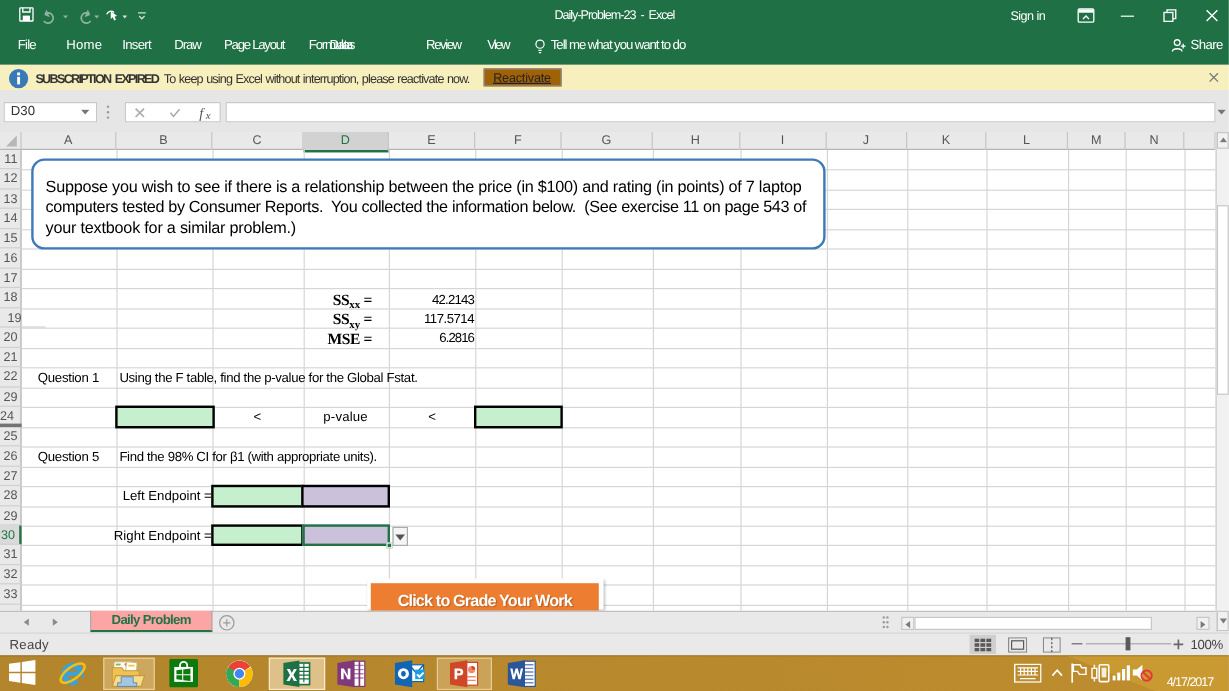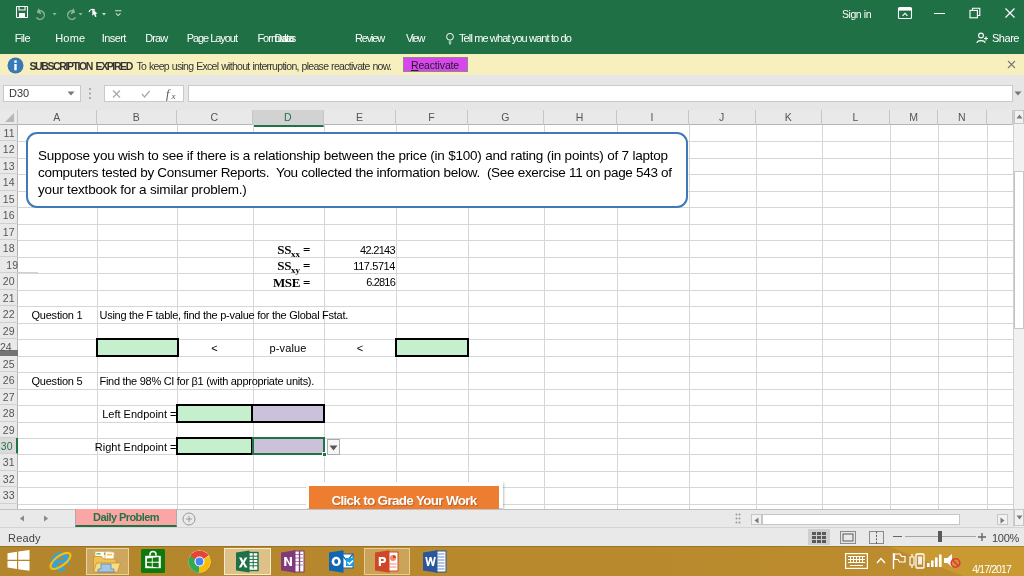--- a/index.html
+++ b/index.html
@@ -21,20 +21,21 @@
 <path d="M59.2 2.9 l1.9 4.6 -4.6 1.9 z" fill="#8FB3A0"></path>
 <path d="M38.5 7.9 h4.2 l-2.1 2.6 z" fill="#8FB3A0"></path>
 <path d="M64.5 7.9 h4.2 l-2.1 2.6 z" fill="#8FB3A0"></path>
 <g stroke="#fff" stroke-width="1.1" fill="none">
 <path d="M75 7 a3.6 3.6 0 0 1 6 -1.6"></path>
 </g>
 <path d="M78.3 4.2 v6.6 l1.7 -1.5 1.1 2.7 1.5 -0.6 -1.1 -2.7 2.1 -0.3 z" fill="#fff"></path>
 <path d="M88 7.9 h4 l-2 2.5 z" fill="#cfe0d6"></path>
 <path d="M101 5.8 h6.5 M102 8.4 l2.2 2.2 2.3 -2.2" stroke="#cfe0d6" stroke-width="1.1" fill="none"></path>
 </svg>
+<div class="ab" style="left:412px;top:7px;width:200px;text-align:center;font-size:10.5px;color:#fff;letter-spacing:-0.85px;">Daily-Problem-23&nbsp; -&nbsp; Excel</div>
 <div class="ab" style="left:842px;top:7.5px;font-size:10.5px;color:#fff;letter-spacing:-0.44px;">Sign in</div>
 <svg class="ab" style="left:897px;top:6px;" width="16" height="14" viewBox="0 0 16 14">
 <rect x="1.5" y="1.5" width="13" height="11" rx="1" fill="none" stroke="#fff" stroke-width="1.1"></rect>
 <rect x="2" y="2" width="12" height="2.6" fill="#fff"></rect>
 <path d="M5.5 9.8 l2.5 -2.5 2.5 2.5" fill="none" stroke="#fff" stroke-width="1.1"></path>
 </svg>
 <div class="ab" style="left:934px;top:12.5px;width:11px;height:1.4px;background:#fff;"></div>
 <svg class="ab" style="left:969px;top:7px;" width="12" height="12" viewBox="0 0 12 12">
 <rect x="1" y="3.4" width="7.4" height="7.4" fill="none" stroke="#fff" stroke-width="1.1"></rect>
 <path d="M3.5 3.4 v-2.2 h7.3 v7.3 h-2.3" fill="none" stroke="#fff" stroke-width="1.1"></path>
@@ -67,21 +68,21 @@
     </svg>
 <div class="ab" style="left:992px;top:32px;font-size:11px;color:#fff;letter-spacing:-0.47px;">Share</div>
 <div class="ab" style="left:0;top:53.5px;width:1024px;height:21.8px;background:#F7F0BE;"></div>
 <svg class="ab" style="left:7px;top:57px;" width="17" height="17" viewBox="0 0 17 17">
 <circle cx="8.5" cy="8.5" r="8" fill="#3879B7"></circle>
 <rect x="7.3" y="7" width="2.4" height="6.3" fill="#fff"></rect>
 <rect x="7.3" y="3.4" width="2.4" height="2.4" fill="#fff"></rect>
 </svg>
 <div class="ab" style="left:29.5px;top:59.5px;font-size:10.5px;font-weight:bold;color:#333;letter-spacing:-1.4px;word-spacing:2px;">SUBSCRIPTION EXPIRED</div>
 <div class="ab" style="left:136.5px;top:59.5px;font-size:10.5px;color:#333;letter-spacing:-0.7px;word-spacing:0.6px;">To keep using Excel without interruption, please reactivate now.</div>
-<div class="ab" style="left:402.5px;top:57px;width:65px;height:15px;background:#d946ef;border:1px solid #8a8a8a;font-size:10.5px;color:#222;text-align:center;line-height:14px;letter-spacing:-0.15px;"><span style="text-decoration:underline;">R</span>eactivate</div>
+<div class="ab" style="left:402.5px;top:57px;width:65px;height:15px;background:#a16207;border:1px solid #8a8a8a;font-size:10.5px;color:#222;text-align:center;line-height:14px;letter-spacing:-0.15px;text-decoration:underline;"><span style="text-decoration:underline;">R</span>eactivate</div>
 <svg class="ab" style="left:1007px;top:60px;" width="9" height="9" viewBox="0 0 9 9">
 <path d="M1 1 L8 8 M8 1 L1 8" stroke="#777" stroke-width="1.1"></path>
     </svg>
 <div class="ab" style="left:0;top:75.3px;width:1024px;height:34.7px;background:#E6E6E6;"></div>
 <div class="ab" style="left:3px;top:85px;width:78px;height:16.5px;background:#fff;border:1px solid #c9c9c9;"></div>
 <div class="ab" style="left:9px;top:87px;font-size:11px;color:#333;">D30</div>
 <svg class="ab" style="left:67px;top:91px;" width="8" height="5" viewBox="0 0 8 5">
       <path d="M0.5 0.5 h7 l-3.5 4 z" fill="#777"></path>
     </svg>
 <svg class="ab" style="left:88px;top:87px;" width="4" height="13" viewBox="0 0 4 13">
@@ -129,21 +130,21 @@
 <div class="ab" style="left:0;top:174.42px;width:18px;height:16.47px;color:#555;font-size:10.5px;text-align:right;line-height:16.47px;padding-right:3.5px;border-bottom:1px solid #d0d0d0;">14</div>
 <div class="ab" style="left:0;top:190.89px;width:18px;height:16.47px;color:#555;font-size:10.5px;text-align:right;line-height:16.47px;padding-right:3.5px;border-bottom:1px solid #d0d0d0;">15</div>
 <div class="ab" style="left:0;top:207.37px;width:18px;height:16.47px;color:#555;font-size:10.5px;text-align:right;line-height:16.47px;padding-right:3.5px;border-bottom:1px solid #d0d0d0;">16</div>
 <div class="ab" style="left:0;top:223.84px;width:18px;height:16.47px;color:#555;font-size:10.5px;text-align:right;line-height:16.47px;padding-right:3.5px;border-bottom:1px solid #d0d0d0;">17</div>
 <div class="ab" style="left:0;top:240.32px;width:18px;height:16.47px;color:#555;font-size:10.5px;text-align:right;line-height:16.47px;padding-right:3.5px;border-bottom:1px solid #d0d0d0;">18</div>
 <div class="ab" style="left:0;top:256.79px;width:38px;height:16.47px;color:#555;font-size:10.5px;text-align:right;line-height:16.47px;padding-right:20px;border-bottom:1px solid #d0d0d0;">19</div>
 <div class="ab" style="left:0;top:273.26px;width:18px;height:16.47px;color:#555;font-size:10.5px;text-align:right;line-height:16.47px;padding-right:3.5px;border-bottom:1px solid #d0d0d0;">20</div>
 <div class="ab" style="left:0;top:289.74px;width:18px;height:16.47px;color:#555;font-size:10.5px;text-align:right;line-height:16.47px;padding-right:3.5px;border-bottom:1px solid #d0d0d0;">21</div>
 <div class="ab" style="left:0;top:306.21px;width:18px;height:16.47px;color:#555;font-size:10.5px;text-align:right;line-height:16.47px;padding-right:3.5px;border-bottom:1px solid #d0d0d0;">22</div>
 <div class="ab" style="left:0;top:322.68px;width:18px;height:16.47px;color:#555;font-size:10.5px;text-align:right;line-height:16.47px;padding-right:3.5px;border-bottom:1px solid #d0d0d0;">29</div>
-<div class="ab" style="left:0;top:339.16px;width:18px;height:16.47px;color:#555;font-size:10.5px;text-align:right;line-height:16.47px;padding-right:15px;border-bottom:6px solid #737373;">24</div>
+<div class="ab" style="left:0;top:339.16px;width:18px;height:16.47px;color:#555;font-size:10.5px;text-align:right;line-height:16.47px;padding-right:15px;border-bottom:3px solid #737373;">24</div>
 <div class="ab" style="left:0;top:355.63px;width:18px;height:16.47px;color:#555;font-size:10.5px;text-align:right;line-height:16.47px;padding-right:3.5px;border-bottom:1px solid #d0d0d0;">25</div>
 <div class="ab" style="left:0;top:372.11px;width:18px;height:16.47px;color:#555;font-size:10.5px;text-align:right;line-height:16.47px;padding-right:3.5px;border-bottom:1px solid #d0d0d0;">26</div>
 <div class="ab" style="left:0;top:388.58px;width:18px;height:16.47px;color:#555;font-size:10.5px;text-align:right;line-height:16.47px;padding-right:3.5px;border-bottom:1px solid #d0d0d0;">27</div>
 <div class="ab" style="left:0;top:405.05px;width:18px;height:16.47px;color:#555;font-size:10.5px;text-align:right;line-height:16.47px;padding-right:3.5px;border-bottom:1px solid #d0d0d0;">28</div>
 <div class="ab" style="left:0;top:421.53px;width:18px;height:16.47px;color:#555;font-size:10.5px;text-align:right;line-height:16.47px;padding-right:3.5px;border-bottom:1px solid #d0d0d0;">29</div>
 <div class="ab" style="left:0;top:438.00px;width:18px;height:16.47px;background:#dadada;border-right:2px solid #217346;color:#217346;font-size:10.5px;text-align:right;line-height:16.47px;padding-right:3.5px;border-bottom:1px solid #d0d0d0;">30</div>
 <div class="ab" style="left:0;top:454.47px;width:18px;height:16.47px;color:#555;font-size:10.5px;text-align:right;line-height:16.47px;padding-right:3.5px;border-bottom:1px solid #d0d0d0;">31</div>
 <div class="ab" style="left:0;top:470.95px;width:18px;height:16.47px;color:#555;font-size:10.5px;text-align:right;line-height:16.47px;padding-right:3.5px;border-bottom:1px solid #d0d0d0;">32</div>
 <div class="ab" style="left:0;top:487.42px;width:18px;height:16.47px;color:#555;font-size:10.5px;text-align:right;line-height:16.47px;padding-right:3.5px;border-bottom:1px solid #d0d0d0;">33</div>
 <div class="ab" style="left:18px;top:141.47px;width:994.5px;height:1px;background:#D6D6D6;"></div>

